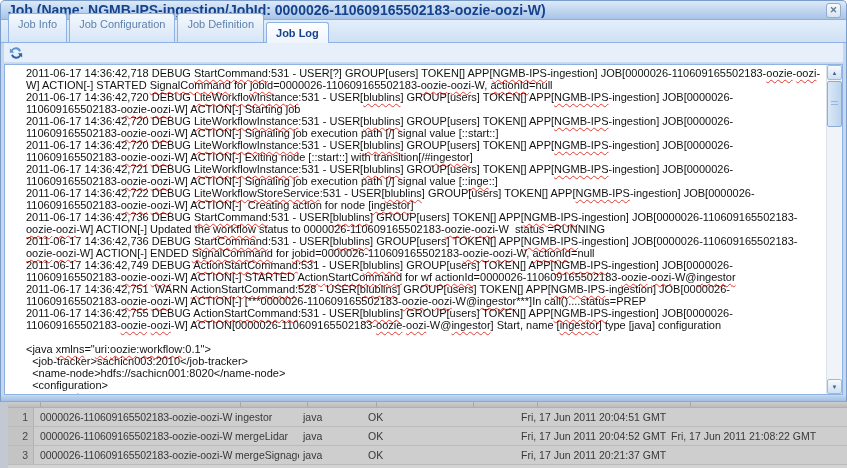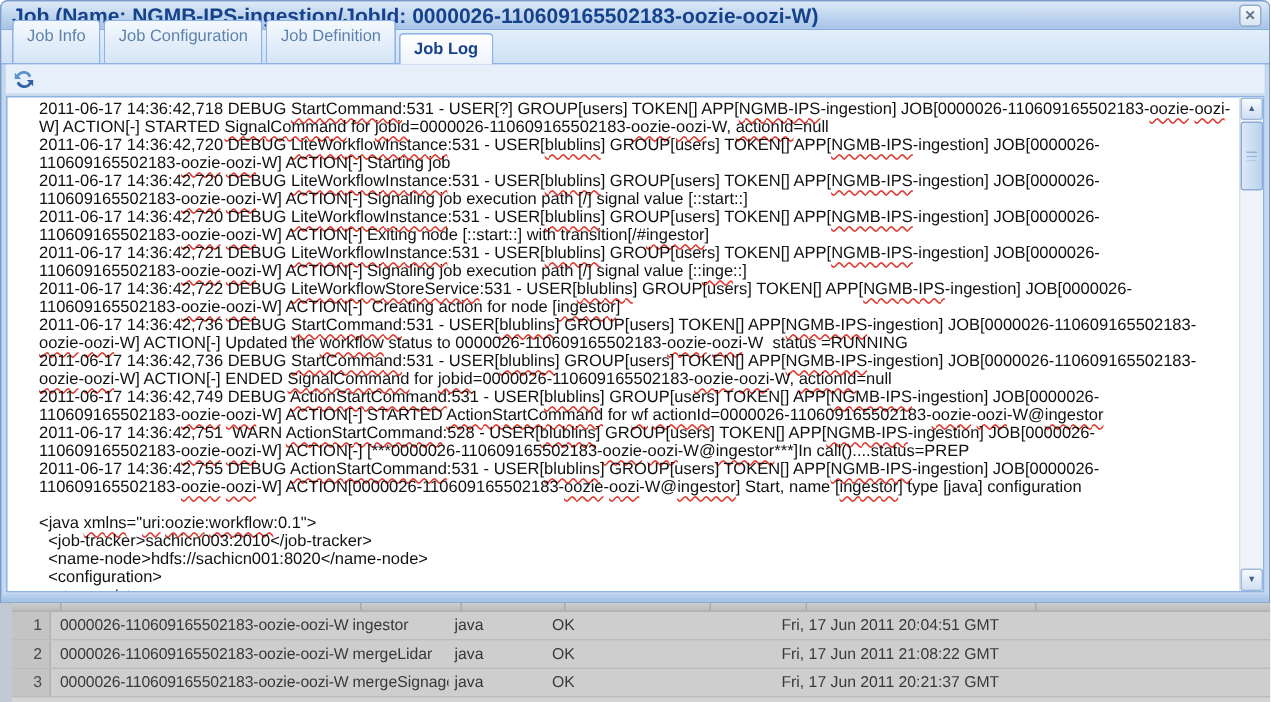--- a/index.html
+++ b/index.html
@@ -151,20 +151,21 @@
           <div class="cell c-trans">merging</div>
           <div class="cell c-end">Fri, 17 Jun 2011 20:04:51 GMT</div>
         </div>
         <div class="grid-row">
           <div class="cell c-num">2</div>
           <div class="cell c-id">0000026-110609165502183-oozie-oozi-W@mer</div>
           <div class="cell c-name">mergeLidar</div>
           <div class="cell c-type">java</div>
           <div class="cell c-status">OK</div>
           <div class="cell c-trans">completed</div>
+          <div class="cell c-start">Fri, 17 Jun 2011 20:04:52 GMT</div>
           <div class="cell c-end">Fri, 17 Jun 2011 21:08:22 GMT</div>
         </div>
         <div class="grid-row">
           <div class="cell c-num">3</div>
           <div class="cell c-id">0000026-110609165502183-oozie-oozi-W@mer</div>
           <div class="cell c-name">mergeSignage</div>
           <div class="cell c-type">java</div>
           <div class="cell c-status">OK</div>
           <div class="cell c-trans">completed</div>
           <div class="cell c-end">Fri, 17 Jun 2011 20:21:37 GMT</div>

